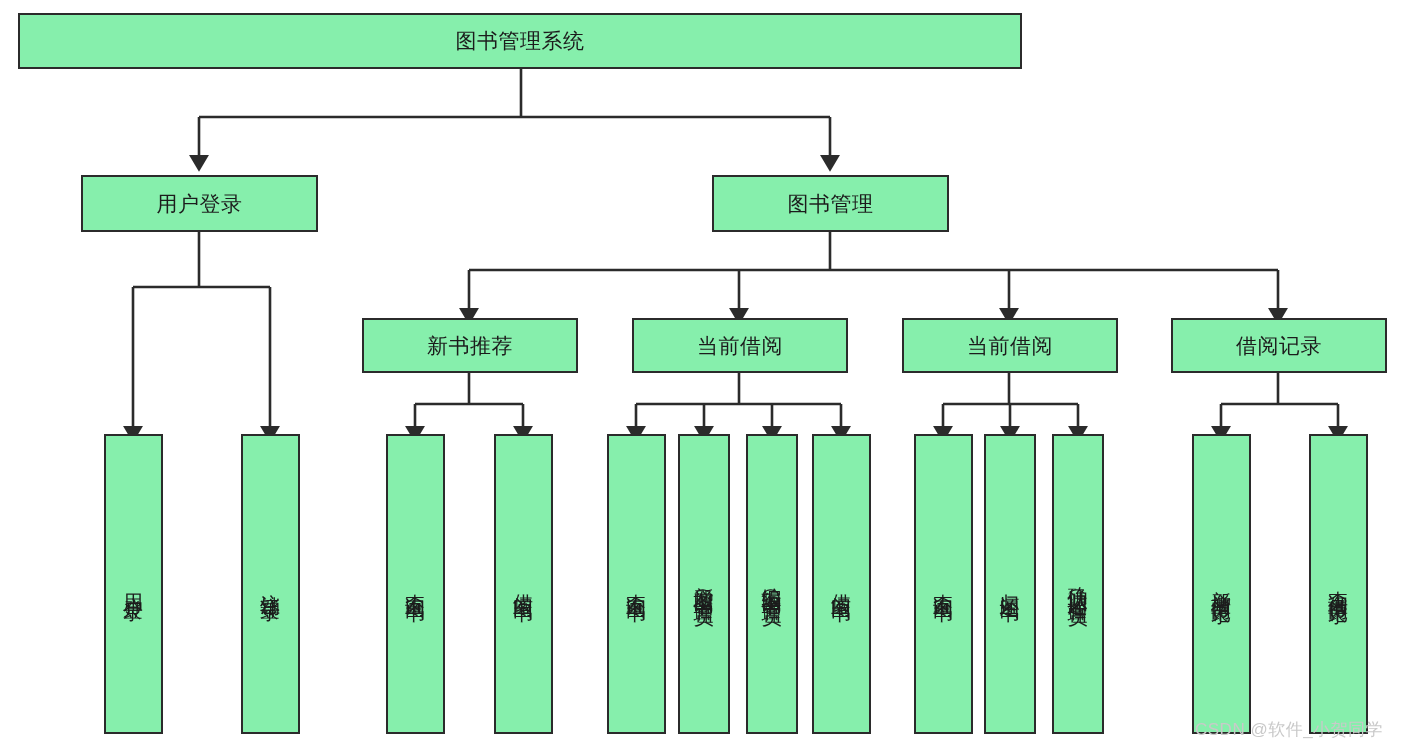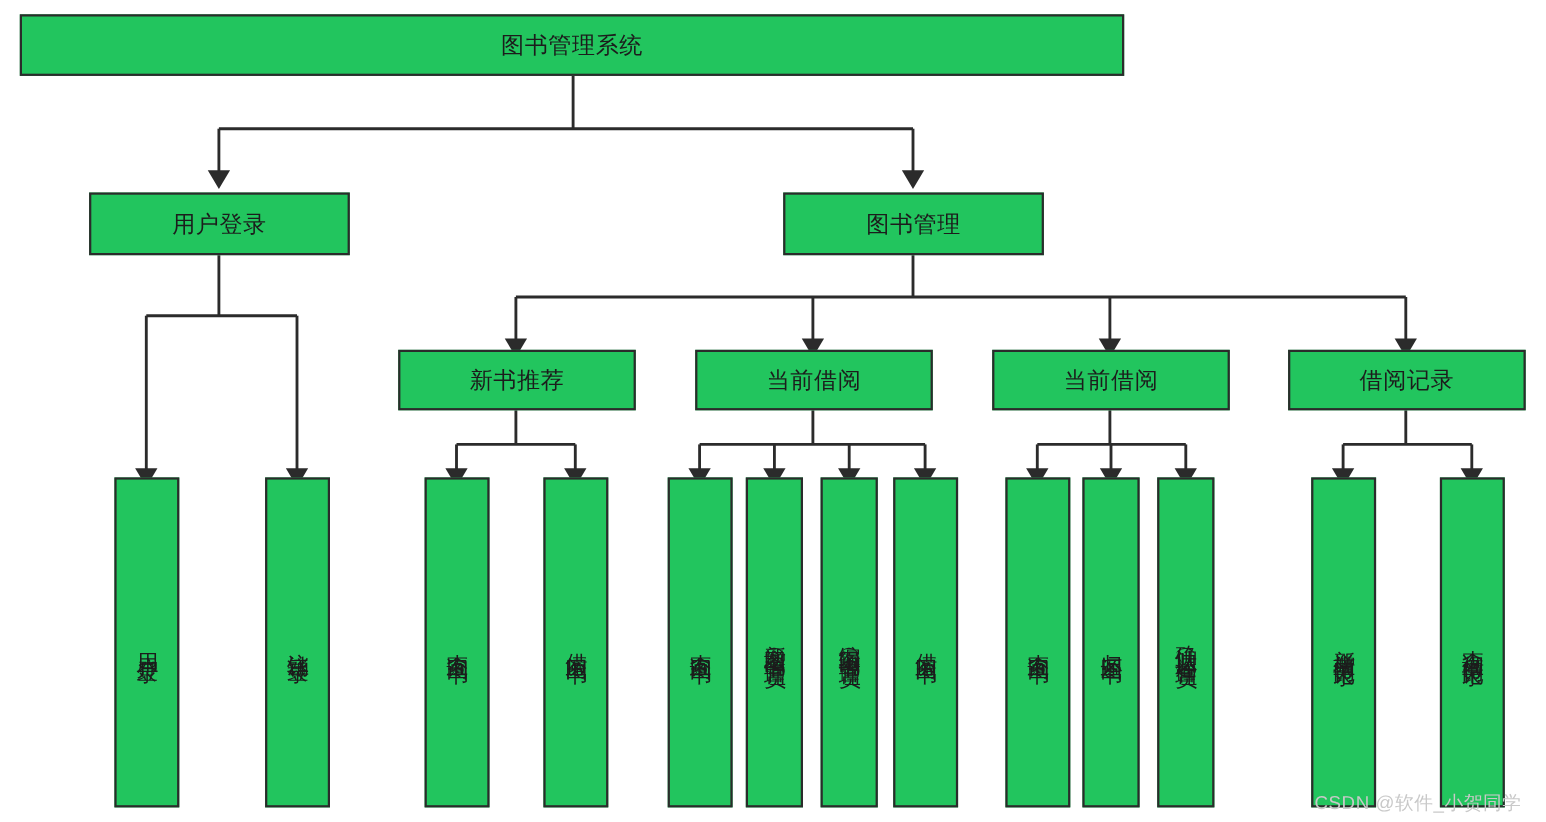--- a/index.html
+++ b/index.html
@@ -13,21 +13,21 @@
   #diagram-root {
     position: relative;
     width: 1405px;
     height: 747px;
     background: #ffffff;
     overflow: hidden;
   }
   .node {
     position: absolute;
     box-sizing: border-box;
-    background: #22c55e;
+    background: #86efac;
     border: 2.5px solid #2b2b2b;
     display: flex;
     align-items: center;
     justify-content: center;
     color: #1c1c1c;
   }
   .node-h {
     font-size: 21px;
     letter-spacing: 0.5px;
     white-space: nowrap;

